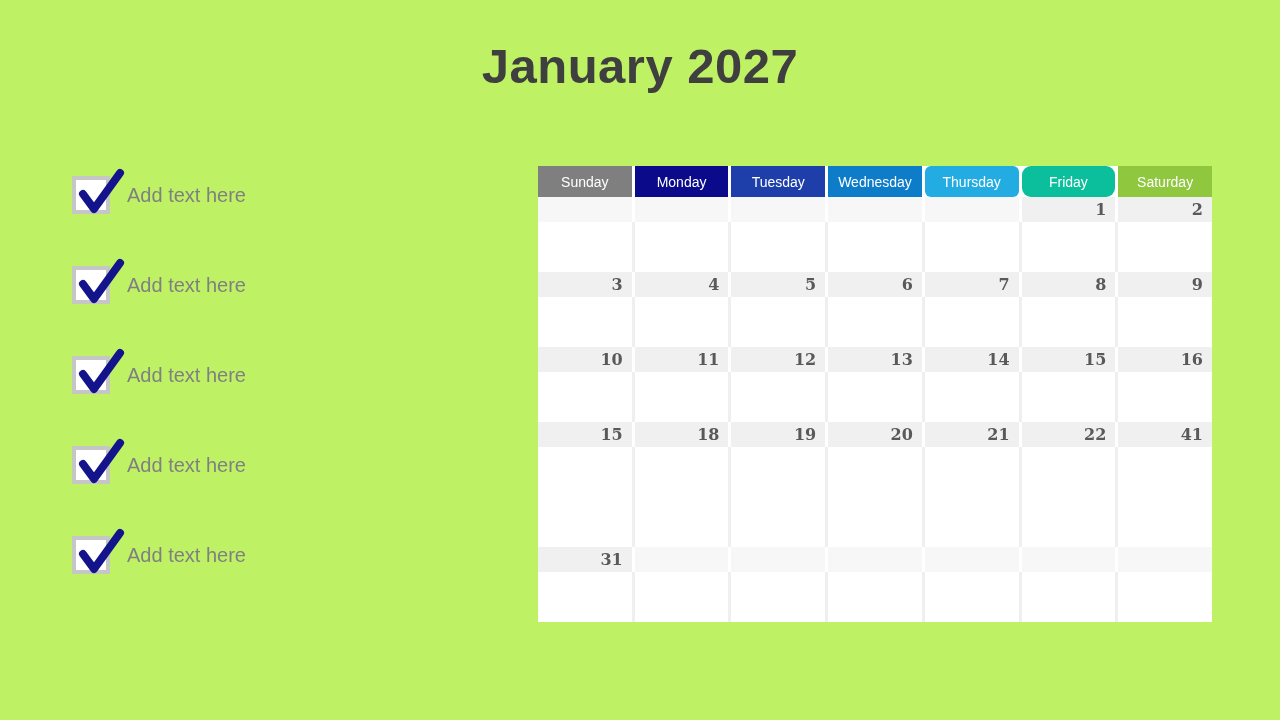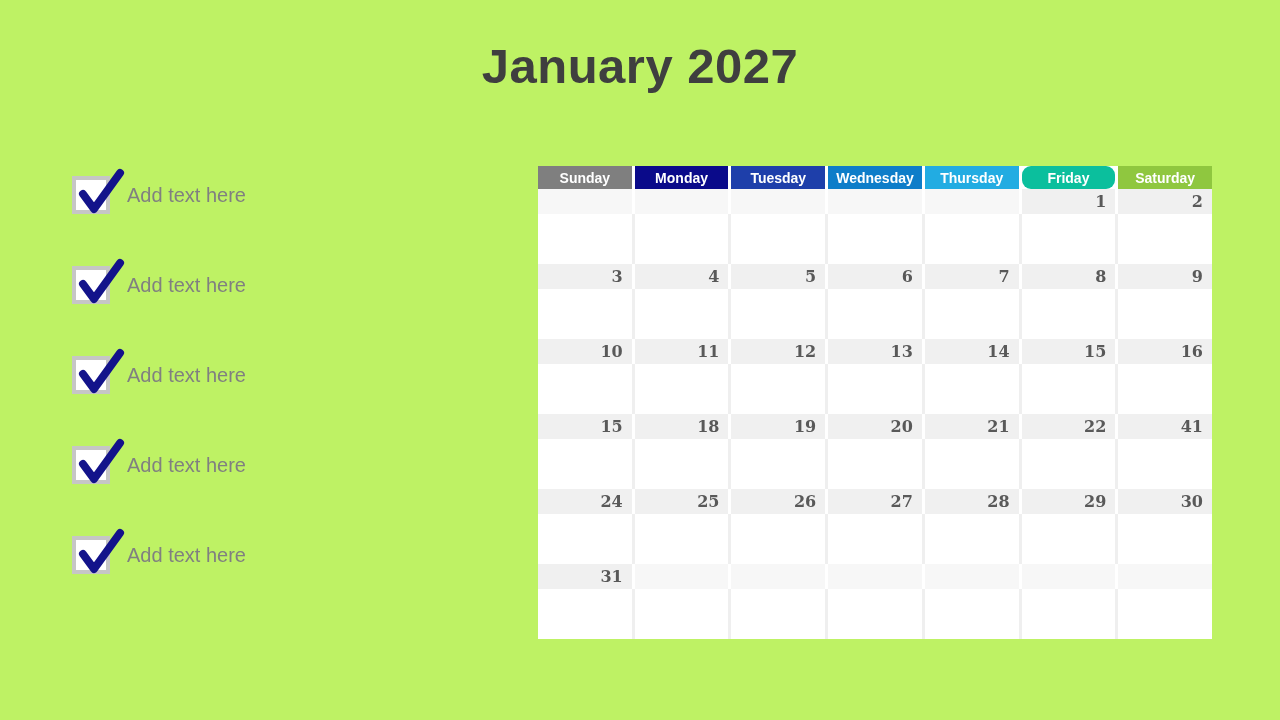--- a/index.html
+++ b/index.html
@@ -68,27 +68,27 @@
     top: 166px;
     width: 674px;
   }
   .cal-row {
     display: grid;
     grid-template-columns: repeat(7, 1fr);
     column-gap: 3px;
   }
   .header-row { background: #ffffff; }
   .day-header {
-    height: 23px;
+    height: 31px;
     display: flex;
     align-items: center;
     justify-content: center;
     color: #ffffff;
     font-size: 14px;
-    font-weight: bold;
+    font-weight: normal;
   }
   .date-row { background: #ffffff; }
   .date-cell {
     height: 25px;
     line-height: 25px;
     text-align: right;
     padding-right: 9px;
     box-sizing: border-box;
     font-family: "DejaVu Serif", serif;
     font-weight: bold;
@@ -152,21 +152,21 @@
         <span class="check-label">Add text here</span>
       </div>
     </div>
 
   <div class="calendar">
     <div class="cal-row header-row">
         <div class="day-header" style="background: rgb(127, 127, 127);">Sunday</div>
         <div class="day-header" style="background: rgb(10, 10, 138);">Monday</div>
         <div class="day-header" style="background: rgb(30, 63, 170);">Tuesday</div>
         <div class="day-header" style="background: rgb(14, 125, 201);">Wednesday</div>
-        <div class="day-header" style="background: rgb(34, 172, 226);">Thursday</div>
+        <div class="day-header" style="background: rgb(34, 172, 226); border-radius: 6px;">Thursday</div>
         <div class="day-header" style="background: rgb(11, 191, 157); border-radius: 9px;">Friday</div>
         <div class="day-header" style="background: rgb(143, 199, 63);">Saturday</div>
       </div>
     <div>
         <div class="cal-row date-row">
           <div class="date-cell no-date"></div>
           <div class="date-cell no-date"></div>
           <div class="date-cell no-date"></div>
           <div class="date-cell no-date"></div>
           <div class="date-cell no-date"></div>
@@ -229,29 +229,20 @@
         </div>
         <div class="cal-row note-row">
           <div class="note-cell"></div>
           <div class="note-cell"></div>
           <div class="note-cell"></div>
           <div class="note-cell"></div>
           <div class="note-cell"></div>
           <div class="note-cell"></div>
           <div class="note-cell"></div>
         </div>
-        <div class="cal-row date-row">
-          <div class="date-cell has-date">24</div>
-          <div class="date-cell has-date">25</div>
-          <div class="date-cell has-date">26</div>
-          <div class="date-cell has-date">27</div>
-          <div class="date-cell has-date">28</div>
-          <div class="date-cell has-date">29</div>
-          <div class="date-cell has-date">30</div>
-        </div>
         <div class="cal-row note-row">
           <div class="note-cell"></div>
           <div class="note-cell"></div>
           <div class="note-cell"></div>
           <div class="note-cell"></div>
           <div class="note-cell"></div>
           <div class="note-cell"></div>
           <div class="note-cell"></div>
         </div>
         <div class="cal-row date-row">

